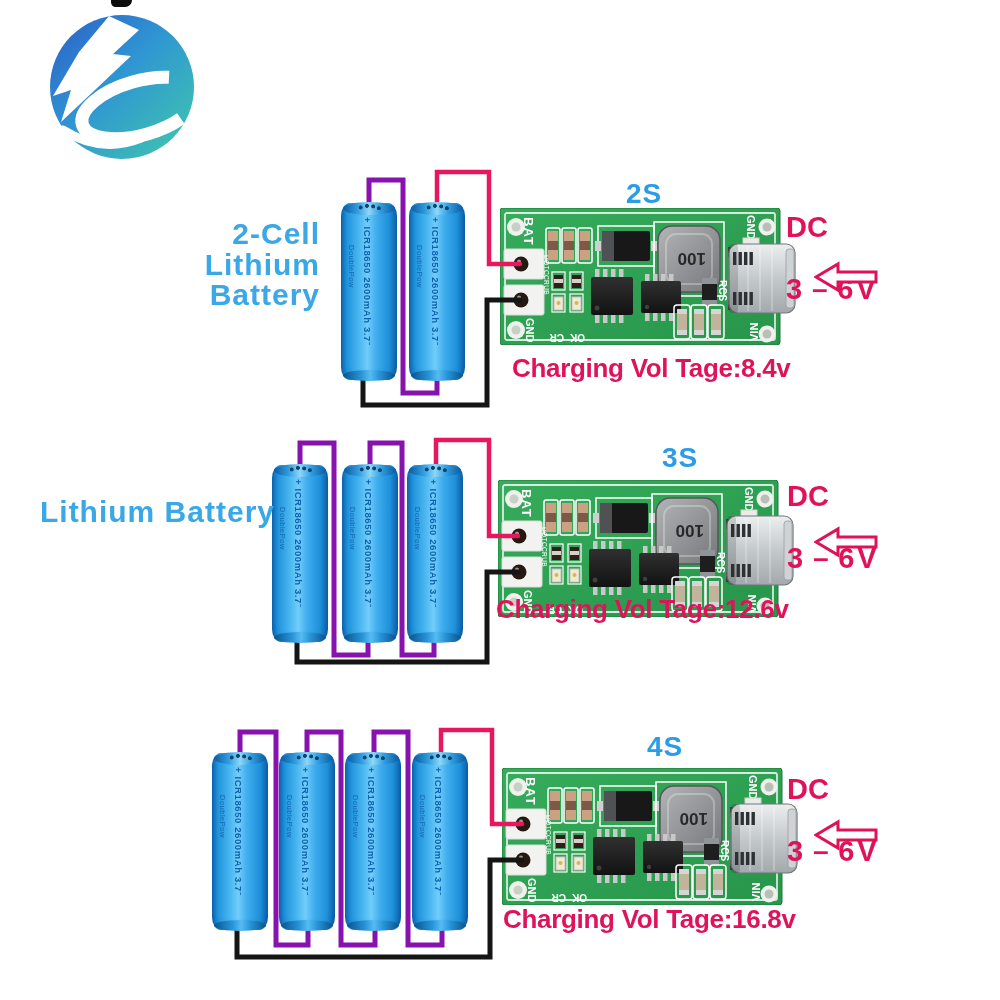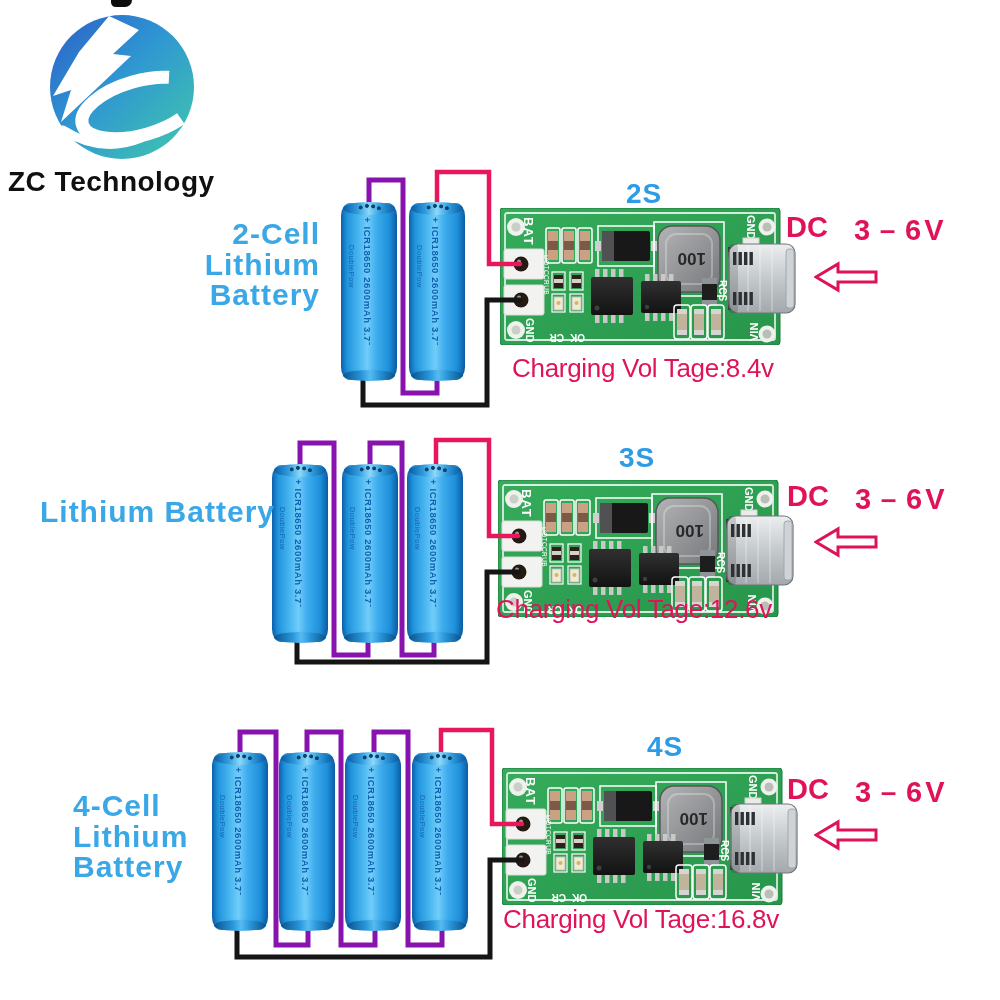--- a/index.html
+++ b/index.html
@@ -7,23 +7,23 @@
 
   
   .logo-svg{position:absolute;left:6px;top:12px;}
   .logo-text{position:absolute;left:8px;top:166px;font-size:28px;font-weight:700;letter-spacing:.5px;color:#101010;}
   .crop-blob{position:absolute;left:111px;top:0;width:21px;height:7px;background:#0d0d0d;border-radius:0 0 9px 6px;}
 
   
   .cell-label{position:absolute;color:#3aa7e6;font-size:30px;font-weight:700;letter-spacing:1px;line-height:30.5px;text-align:right;}
   .cell-label.left{text-align:left;}
   .board-label{position:absolute;color:#2d9ce6;font-size:28px;font-weight:700;letter-spacing:1px;}
-  .dc-row{position:absolute;display:flex;gap:26px;color:#e0135a;font-size:29px;font-weight:700;}
+  .dc-row{position:absolute;display:flex;gap:26px;color:#e0135a;font-size:29px;font-weight:700;flex-direction:column;}
   .dc-row .rng{letter-spacing:3px;}
-  .charging{position:absolute;color:#e0135a;font-size:26px;font-weight:400;letter-spacing:-.3px;white-space:nowrap;}
+  .charging{position:absolute;color:#e0135a;font-size:26px;font-weight:700;letter-spacing:-.3px;white-space:nowrap;}
   .arrow{position:absolute;}
 
   
   .battery{position:absolute;width:56px;height:177px;border-radius:9px/13px;
     background:linear-gradient(90deg,#0e68b4 0,#1f93dc 10%,#49b6f0 32%,#71cdf9 47%,#3fadee 63%,#1e90da 86%,#0d62ac 100%);
     box-shadow:inset 0 -5px 7px rgba(0,40,90,.22);}
   .battery::before{content:"";position:absolute;left:2px;right:2px;top:-1px;height:13px;border-radius:50%;
     background:
      radial-gradient(circle at 34% 42%,#0b466e 0 1.6px,rgba(0,0,0,0) 2.3px),
      radial-gradient(circle at 46% 30%,#0b466e 0 1.6px,rgba(0,0,0,0) 2.3px),
@@ -50,21 +50,20 @@
         <stop offset="0" stop-color="#2b5ec8"></stop>
           <stop offset=".45" stop-color="#2f96d2"></stop>
           <stop offset="1" stop-color="#41c9ac"></stop>
       </linearGradient>
     </defs>
     <circle cx="116" cy="75" r="72" fill="url(#gLogo)"></circle>
     <ellipse cx="134" cy="96" rx="60" ry="27" fill="none" stroke="#ffffff" stroke-width="13" pathLength="100" stroke-dasharray="76 24" stroke-dashoffset="88" transform="rotate(-16 134 96)"></ellipse>
     <path d="M57,118 Q95,142 135,126" fill="none" stroke="#ffffff" stroke-width="9" stroke-linecap="round"></path>
     <path d="M103,4 L133,18 L107,42 L125,44 L55,110 L65,78 L47,84 L73,40 Z" fill="#ffffff"></path>
   </svg>
-  <div class="logo-text">ZC Technology</div>
   <div class="crop-blob"></div>
 
   <svg style="position:absolute;width:0;height:0" aria-hidden="true">
     <defs>
       <linearGradient id="gPcb" x1="0" y1="0" x2="1" y2="1">
         <stop offset="0" stop-color="#36ac5c"></stop>
           <stop offset="1" stop-color="#27954a"></stop>
       </linearGradient>
       <linearGradient id="gInd" x1="0" y1="0" x2="1" y2="1">
         <stop offset="0" stop-color="#b2b4b6"></stop>
@@ -310,35 +309,30 @@
     <span class="rng">3－6V</span>
   </div>
   <svg class="arrow" style="left:814px;top:261px" width="64" height="32">
     <polygon points="2,16 24,3 24,11 62,11 62,21 24,21 24,29" fill="#ffffff" stroke="#df1257" stroke-width="3"></polygon>
   </svg>
   <div class="charging" style="left:512px;top:353px">Charging Vol Tage:8.4v</div>
 
   <div class="cell-label" style="left:35px;top:497px;width:240px">
     <div>Lithium Battery</div>
   </div>
-  <div class="board-label" style="left:619px;top:442px">3S</div>
+  <div class="board-label" style="left:662px;top:442px">3S</div>
   <div class="dc-row" style="left:787px;top:480px">
     <span>DC</span>
     <span class="rng">3－6V</span>
   </div>
   <svg class="arrow" style="left:814px;top:526px" width="64" height="32">
     <polygon points="2,16 24,3 24,11 62,11 62,21 24,21 24,29" fill="#ffffff" stroke="#df1257" stroke-width="3"></polygon>
   </svg>
   <div class="charging" style="left:496px;top:594px">Charging Vol Tage:12.6v</div>
 
-  <div class="cell-label left" style="left:73px;top:791px">
-    <div>4-Cell</div>
-    <div>Lithium</div>
-    <div>Battery</div>
-  </div>
   <div class="board-label" style="left:647px;top:731px">4S</div>
   <div class="dc-row" style="left:787px;top:773px">
     <span>DC</span>
     <span class="rng">3－6V</span>
   </div>
   <svg class="arrow" style="left:814px;top:819px" width="64" height="32">
     <polygon points="2,16 24,3 24,11 62,11 62,21 24,21 24,29" fill="#ffffff" stroke="#df1257" stroke-width="3"></polygon>
   </svg>
   <div class="charging" style="left:503px;top:904px">Charging Vol Tage:16.8v</div>
 

